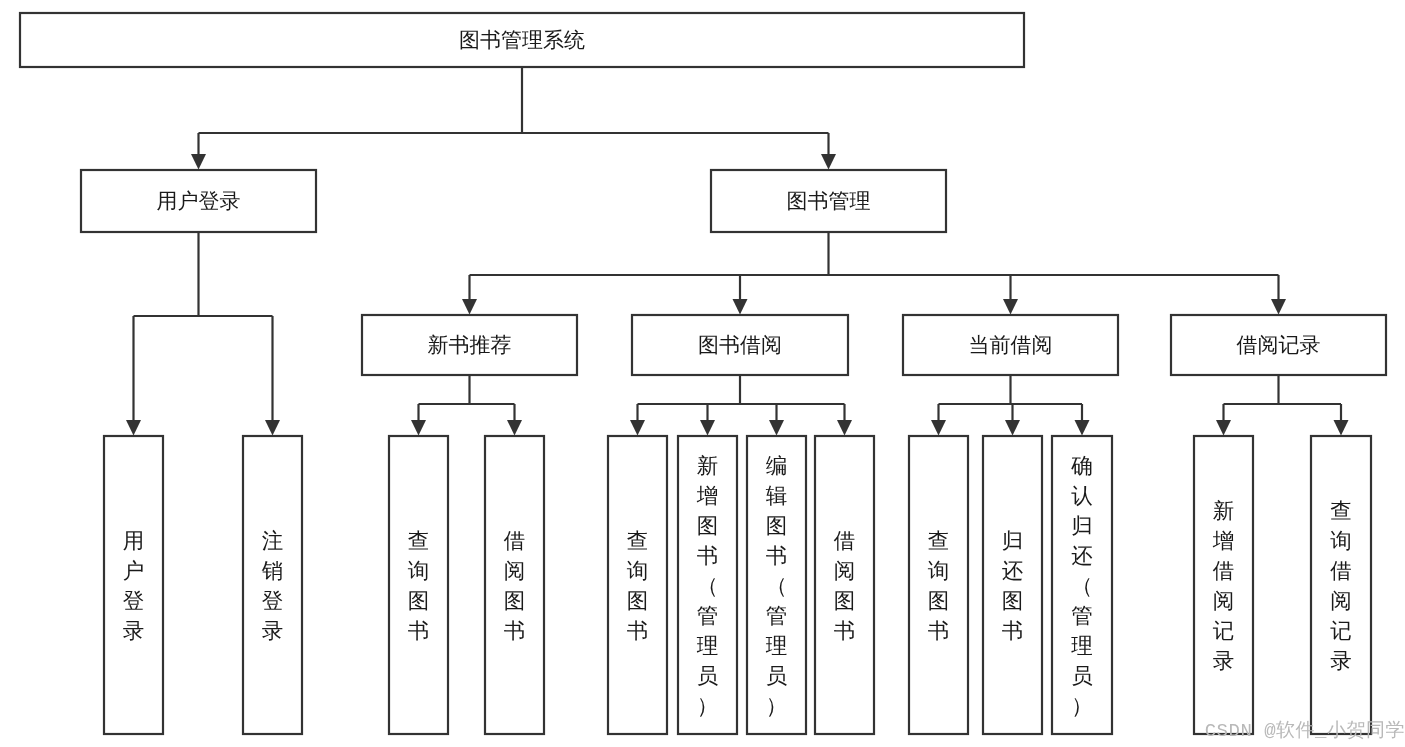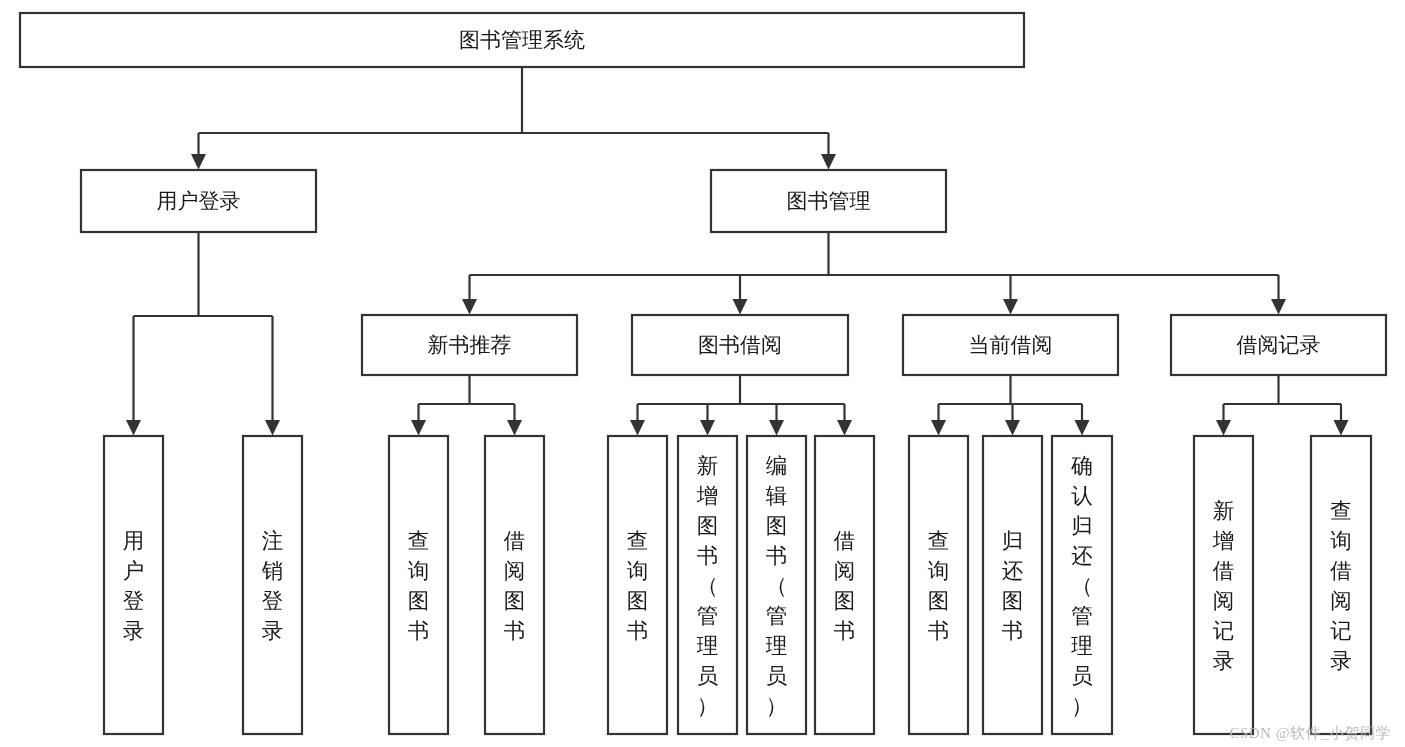--- a/index.html
+++ b/index.html
@@ -13,23 +13,23 @@
   .arrow-head{fill:#333333;stroke:none;}
   .node-label{
     font-family:"DejaVu Sans","Liberation Sans",sans-serif;
     fill:#1a1a1a;font-size:21px;text-anchor:middle;dominant-baseline:middle;
   }
   .node-label-v{
     font-family:"DejaVu Sans","Liberation Sans",sans-serif;
     fill:#1a1a1a;font-size:21.5px;text-anchor:middle;
   }
   .watermark{
-    position:absolute;right:14px;bottom:4px;
-    font-family:Liberation Serif, serif;
-    font-size:15px;color:#b9b9b9;letter-spacing:.5px;
+    position:absolute;right:0;bottom:4px;
+    font-family:Liberation Mono, monospace;
+    font-size:19px;color:#b9b9b9;letter-spacing:.5px;
     white-space:nowrap;pointer-events:none;user-select:none;
   }
 </style>
 </head>
 <body>
 
 <svg id="chart-root" viewBox="0 0 1405 747" width="1405" height="747" xmlns="http://www.w3.org/2000/svg">
   <g id="edge-layer">
       <path class="conn" d="M 522 67 L 522 133"></path>
       <path class="conn" d="M 198.5 133 L 828.5 133"></path>

